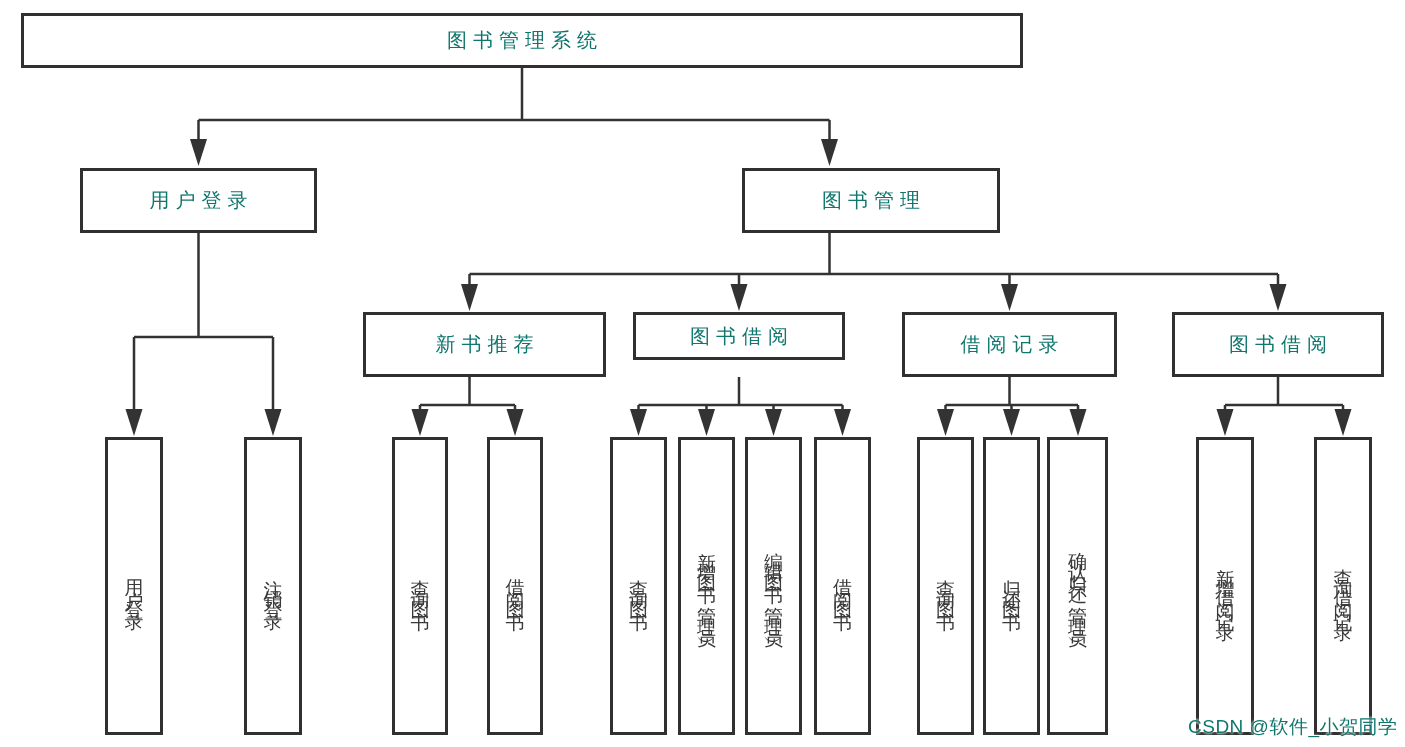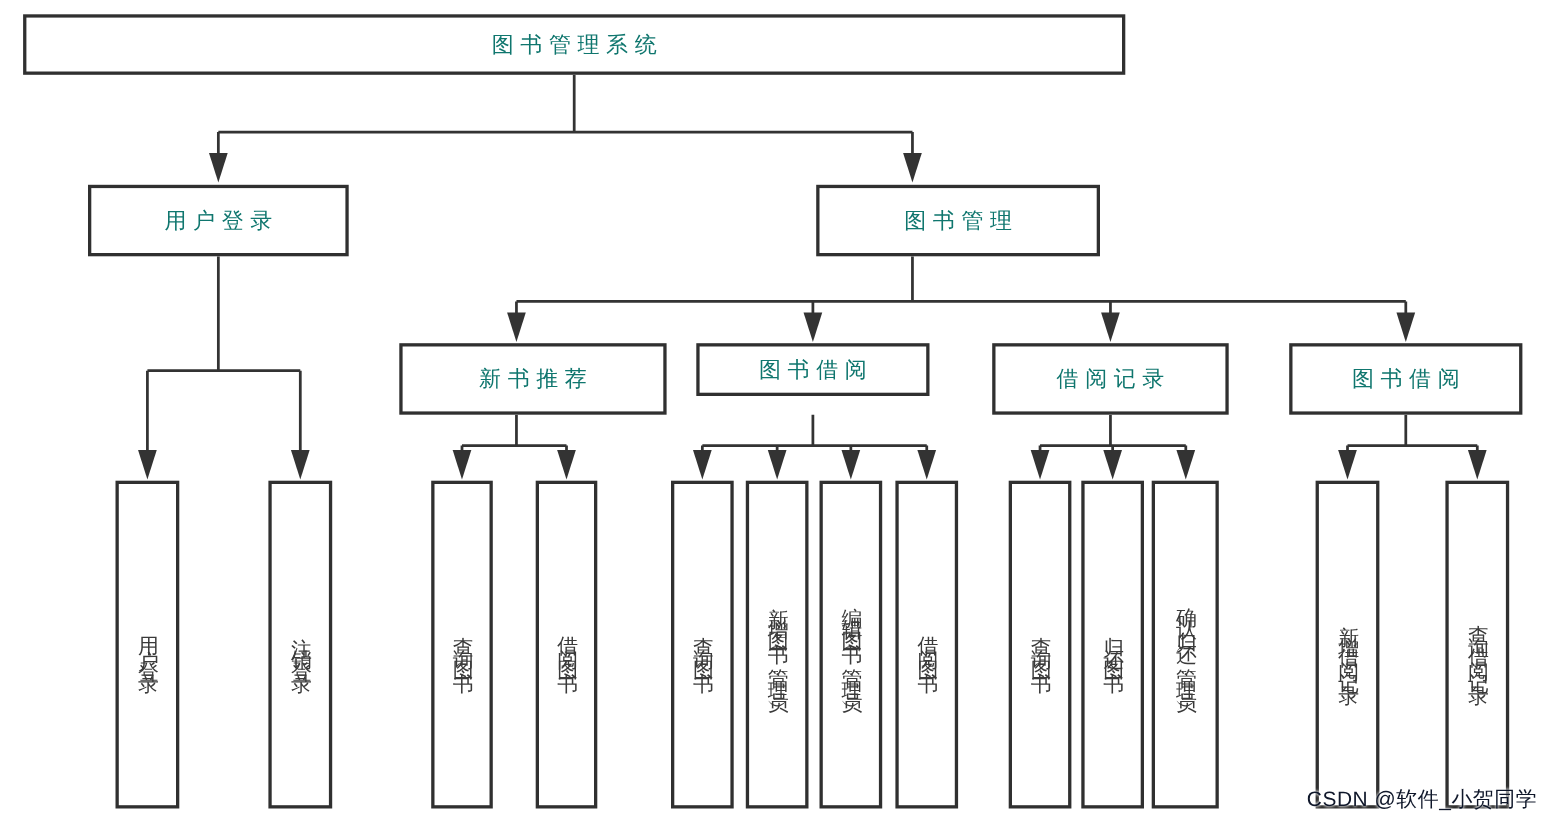--- a/index.html
+++ b/index.html
@@ -41,21 +41,21 @@
     font-size:19px;
     letter-spacing:11px;
     color:#3a3a3a;
     white-space:nowrap;
   }
   #watermark{
     position:absolute;
     left:1188px;top:714px;
     font-size:19px;
     letter-spacing:0.5px;
-    color:#0f172a;
+    color:#0f766e;
     text-shadow:0 0 3px #ffffff, 0 0 3px #ffffff;
     white-space:nowrap;
     z-index:5;
   }
 </style>
 </head>
 <body>
 
 <div id="canvas">
 

